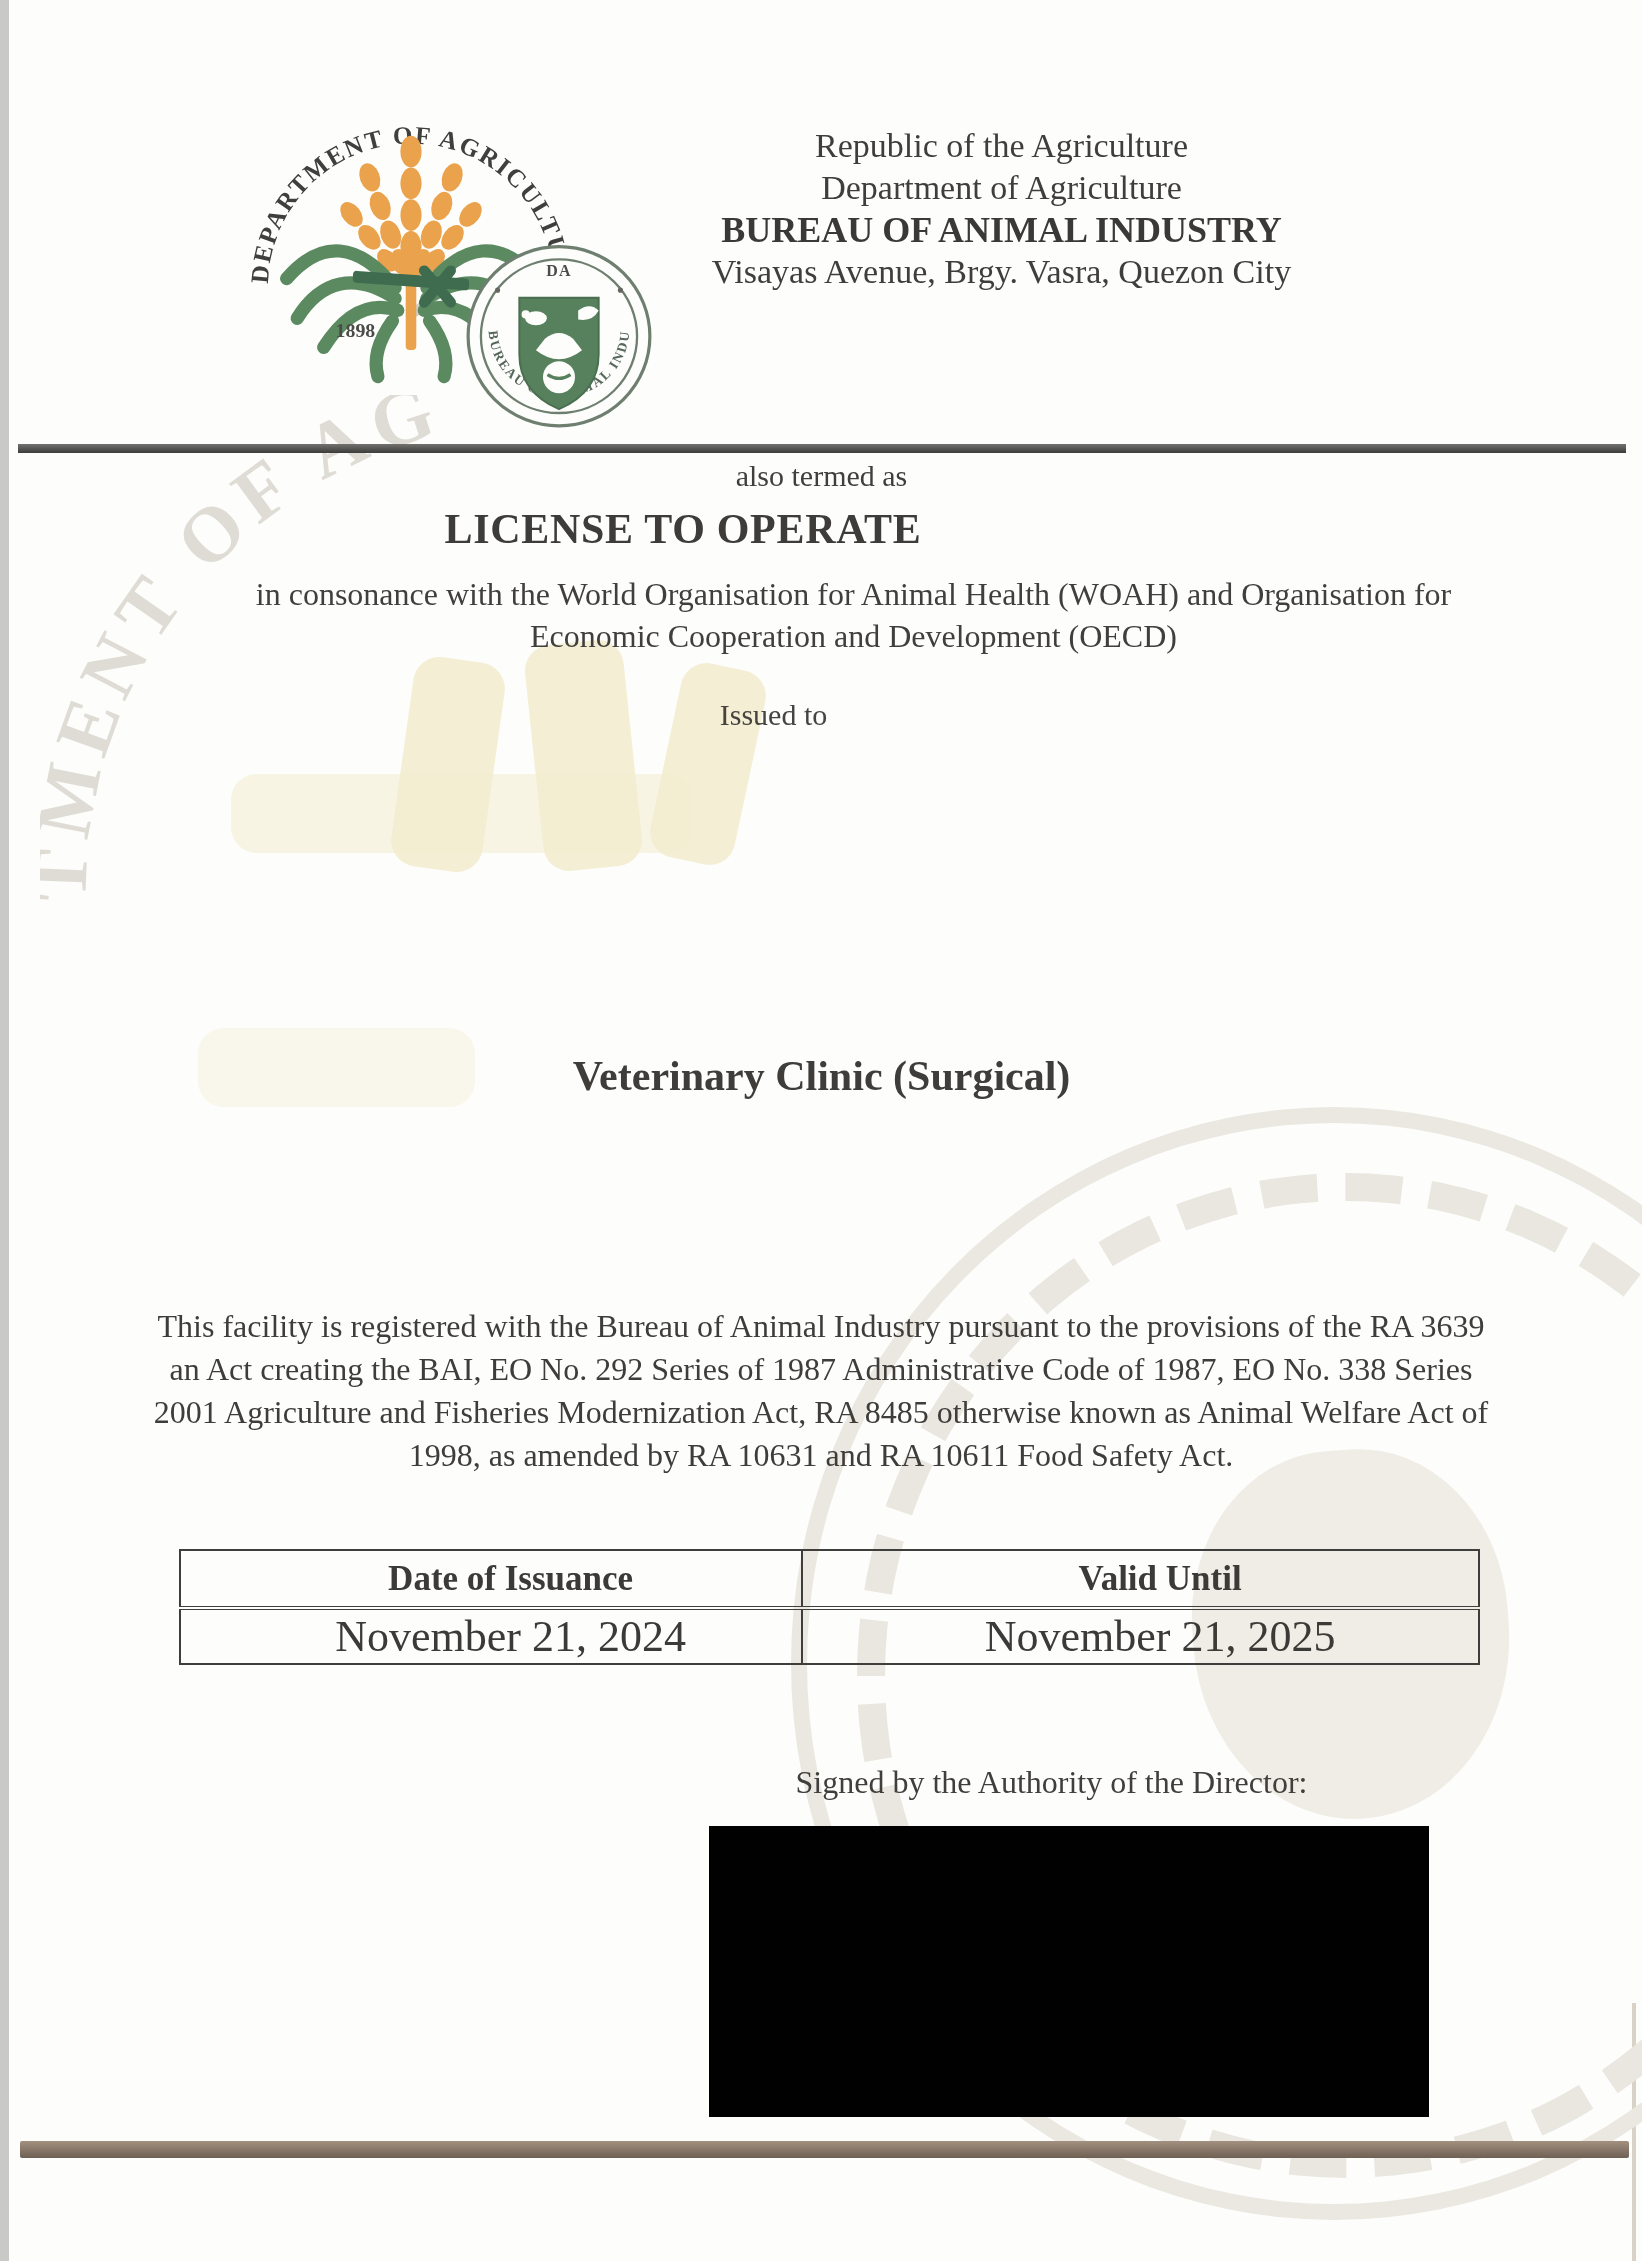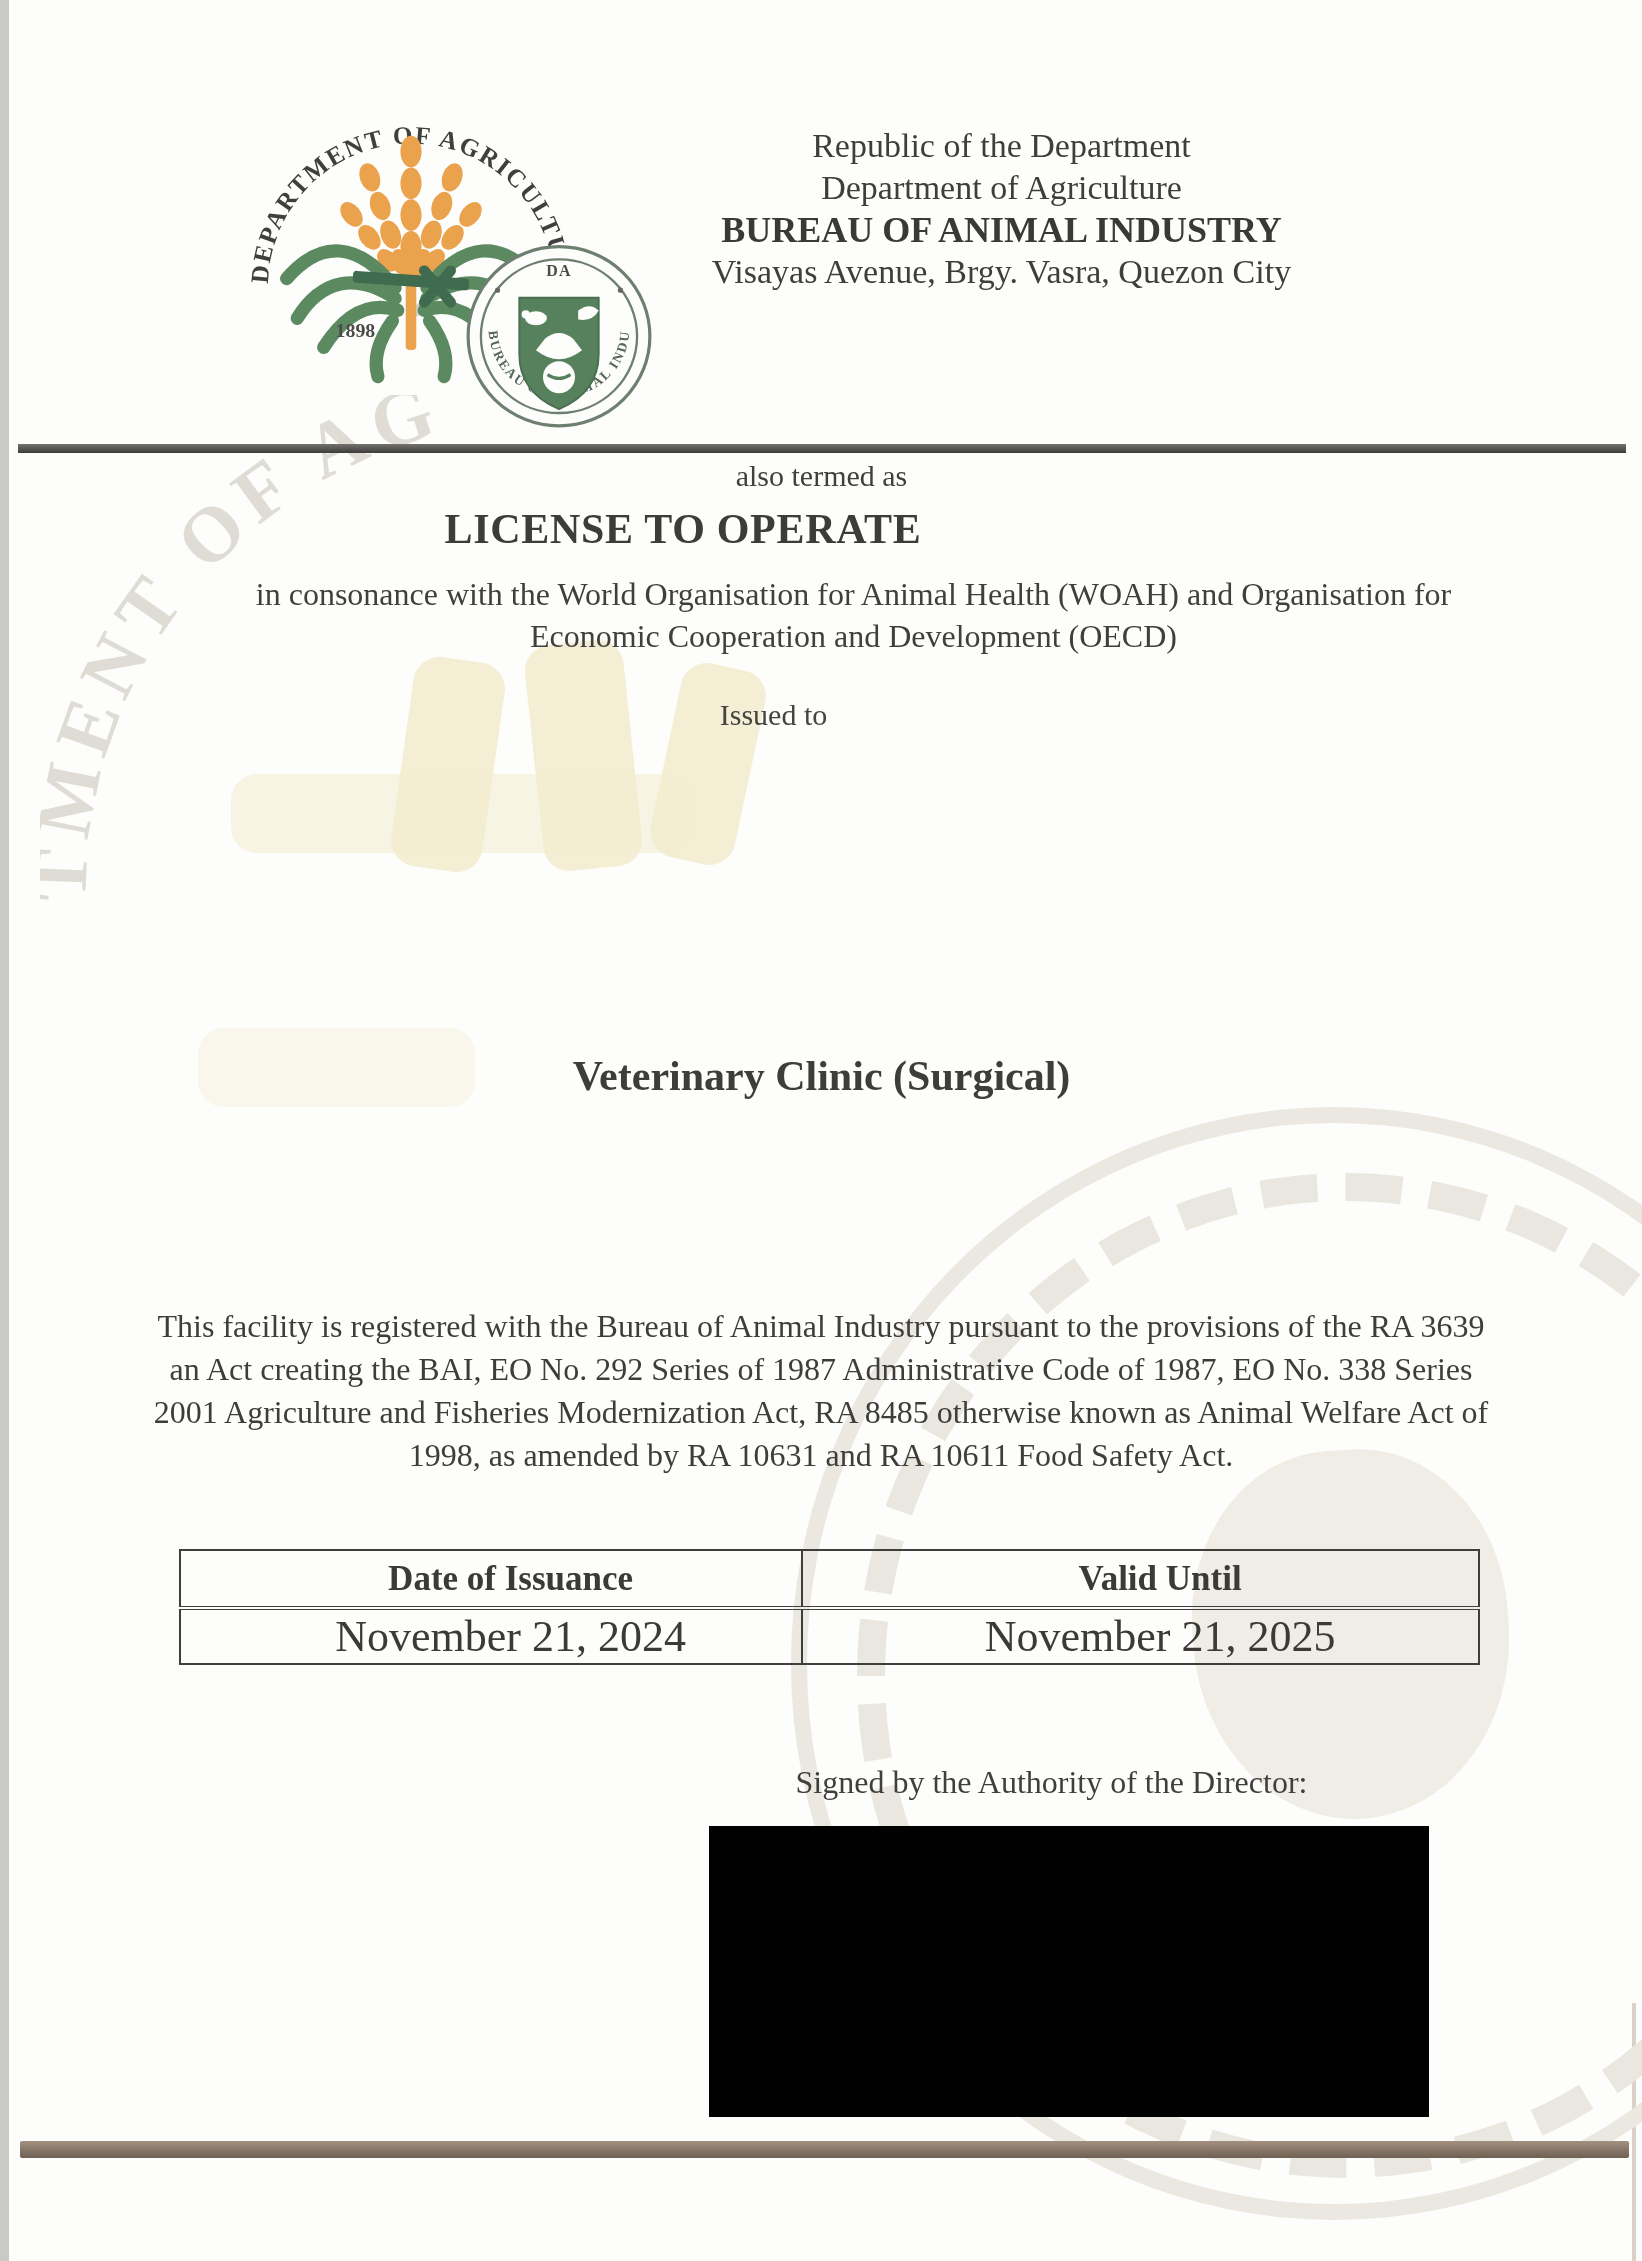--- a/index.html
+++ b/index.html
@@ -175,21 +175,21 @@
       <ellipse cx="57" cy="58" rx="8.5" ry="5.5" fill="#fdfdfb"></ellipse>
       <circle cx="49" cy="55" r="3.2" fill="#fdfdfb"></circle>
       <path d="M 90,52 q 9,-7 16,0 q -5,9 -16,7 z" fill="#fdfdfb"></path>
       <path d="M 64,74 q 11,-9 22,0 l 7,9 q -18,14 -36,0 z" fill="#fdfdfb"></path>
       <circle cx="75" cy="104" r="12.5" fill="#fdfdfb"></circle>
       <path d="M 66,102 q 9,6 18,0" stroke="#57805c" stroke-width="2.5" fill="none"></path>
     </g>
   </svg>
 
   <div class="abs header-text">
-    <div class="h-line">Republic of the Department</div>
+    <div class="h-line">Republic of the Agriculture</div>
     <div class="h-line">Department of Agriculture</div>
     <div class="h-line bold">BUREAU OF ANIMAL INDUSTRY</div>
     <div class="h-line">Visayas Avenue, Brgy. Vasra, Quezon City</div>
   </div>
 
   <div class="abs rule"></div>
 
   <div class="abs also">also termed as</div>
   <div class="abs license">LICENSE TO OPERATE</div>
 

